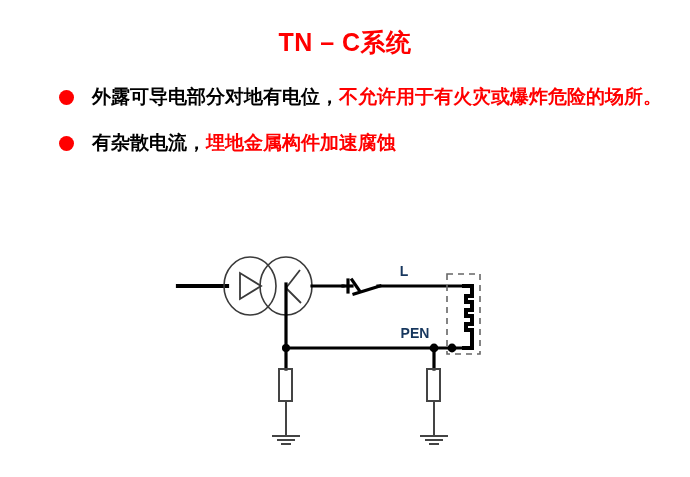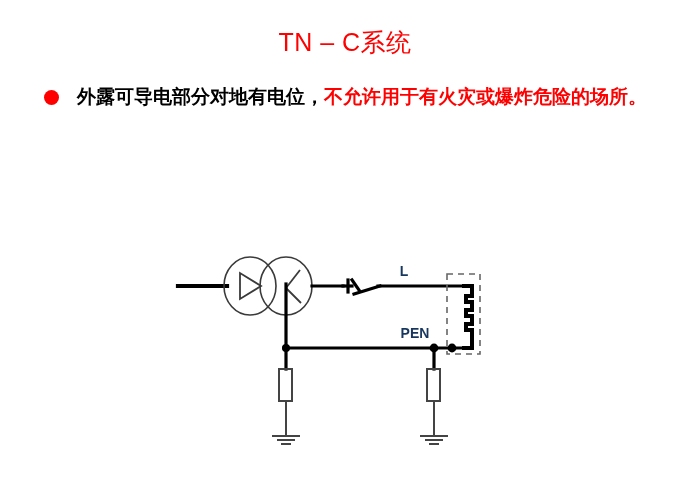--- a/index.html
+++ b/index.html
@@ -18,30 +18,30 @@
 
   
   #slide-title {
     position: absolute;
     left: 0;
     top: 29px;
     width: 690px;
     text-align: center;
     color: #FF0000;
     font-size: 25px;
-    font-weight: normal;
+    font-weight: bold;
     letter-spacing: 0.5px;
     line-height: 1.1;
     white-space: pre;
   }
 
   
   #bullet-list {
     position: absolute;
-    left: 39px;
+    left: 54px;
     top: 78px;
     width: 620px;
   }
   .bullet-row {
     position: relative;
     padding-left: 38px;
     margin-bottom: 8px;
     font-size: 19px;
     font-weight: bold;
     line-height: 38px;
@@ -89,20 +89,24 @@
 <div id="slide-title">TN – C系统</div>
 
 <div id="bullet-list">
 
   <div class="bullet-row">
     <span class="bullet-dot"></span>
     <span class="seg-black">外露可导电部分对地有电位，</span><span class="seg-red">不允许用于有火灾或爆炸危险的场所。</span>
   </div>
 
 
+  <div class="bullet-row">
+    <span class="bullet-dot"></span>
+    <span class="seg-black">有杂散电流，</span><span class="seg-red">埋地金属构件加速腐蚀</span>
+  </div>
 
 </div>
 
 <div id="circuit">
   <svg width="690" height="229" viewBox="0 0 690 229" xmlns="http://www.w3.org/2000/svg">
 
     <line x1="178" y1="38" x2="227" y2="38" class="cl-thick"></line>
 
     <g>
       <ellipse cx="250" cy="38" rx="26" ry="29" class="cl-xfmr"></ellipse>

